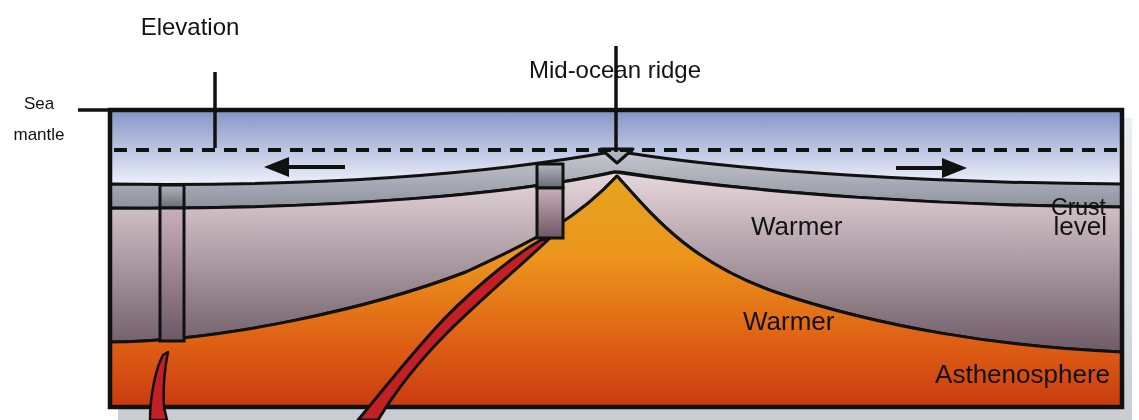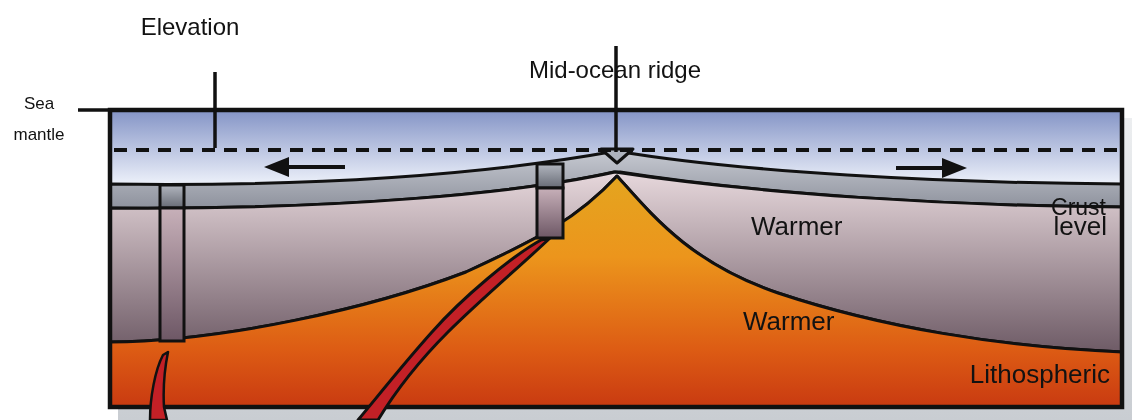--- a/index.html
+++ b/index.html
@@ -149,16 +149,16 @@
 
   <div id="litho-label" class="lbl region ra">
     <span class="ln">level</span>
   </div>
 
   <div id="warmer-label" class="lbl region">
     <span>Warmer</span>
   </div>
 
   <div id="asthenosphere-label" class="lbl region ra">
-    <span>Lithospheric</span>
+    <span>Asthenosphere</span>
   </div>
 
 </div>
 
 </body></html>

